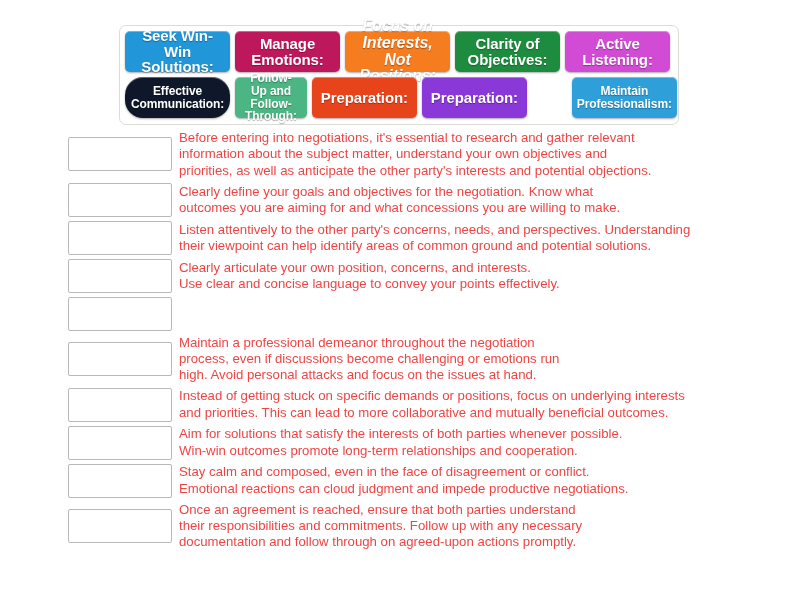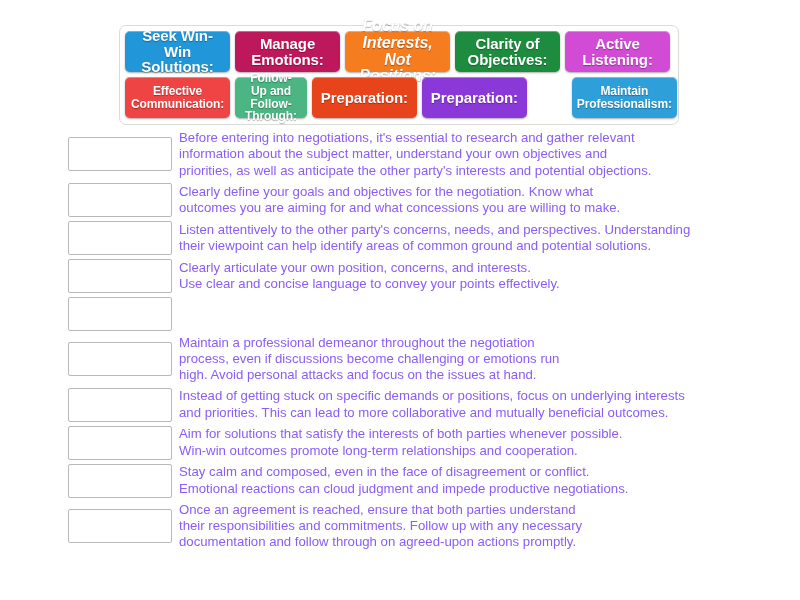--- a/index.html
+++ b/index.html
@@ -83,21 +83,21 @@
     border: 1px solid #b9b9b9;
     border-radius: 2px;
     box-sizing: border-box;
     cursor: pointer;
   }
   .answer-text {
     flex: 1 1 auto;
     margin-left: 7px;
     font-size: 13.2px;
     line-height: 16.3px;
-    color: #8b5cf6;
+    color: #ef4444;
     white-space: pre-line;
   }
 </style>
 </head>
 <body>
 
 <div id="tile-bank">
     <div class="tile-row">
       <div class="tile fs-15" style="background: rgb(33, 150, 216);">
         <div>
@@ -124,21 +124,21 @@
         </div>
       </div>
       <div class="tile fs-15" style="background: rgb(210, 75, 212);">
         <div>
           <span>Active</span>
           <span>Listening:</span>
         </div>
       </div>
     </div>
     <div class="tile-row">
-      <div class="tile fs-12" style="background: #ef4444;">
+      <div class="tile fs-12" style="background: #0f172a; border-radius: 18px;">
         <div>
           <span>Effective</span>
           <span>Communication:</span>
         </div>
       </div>
       <div class="tile fs-12" style="background: rgb(76, 181, 132);">
         <div>
           <span>Follow-Up and</span>
           <span>Follow-Through:</span>
         </div>

